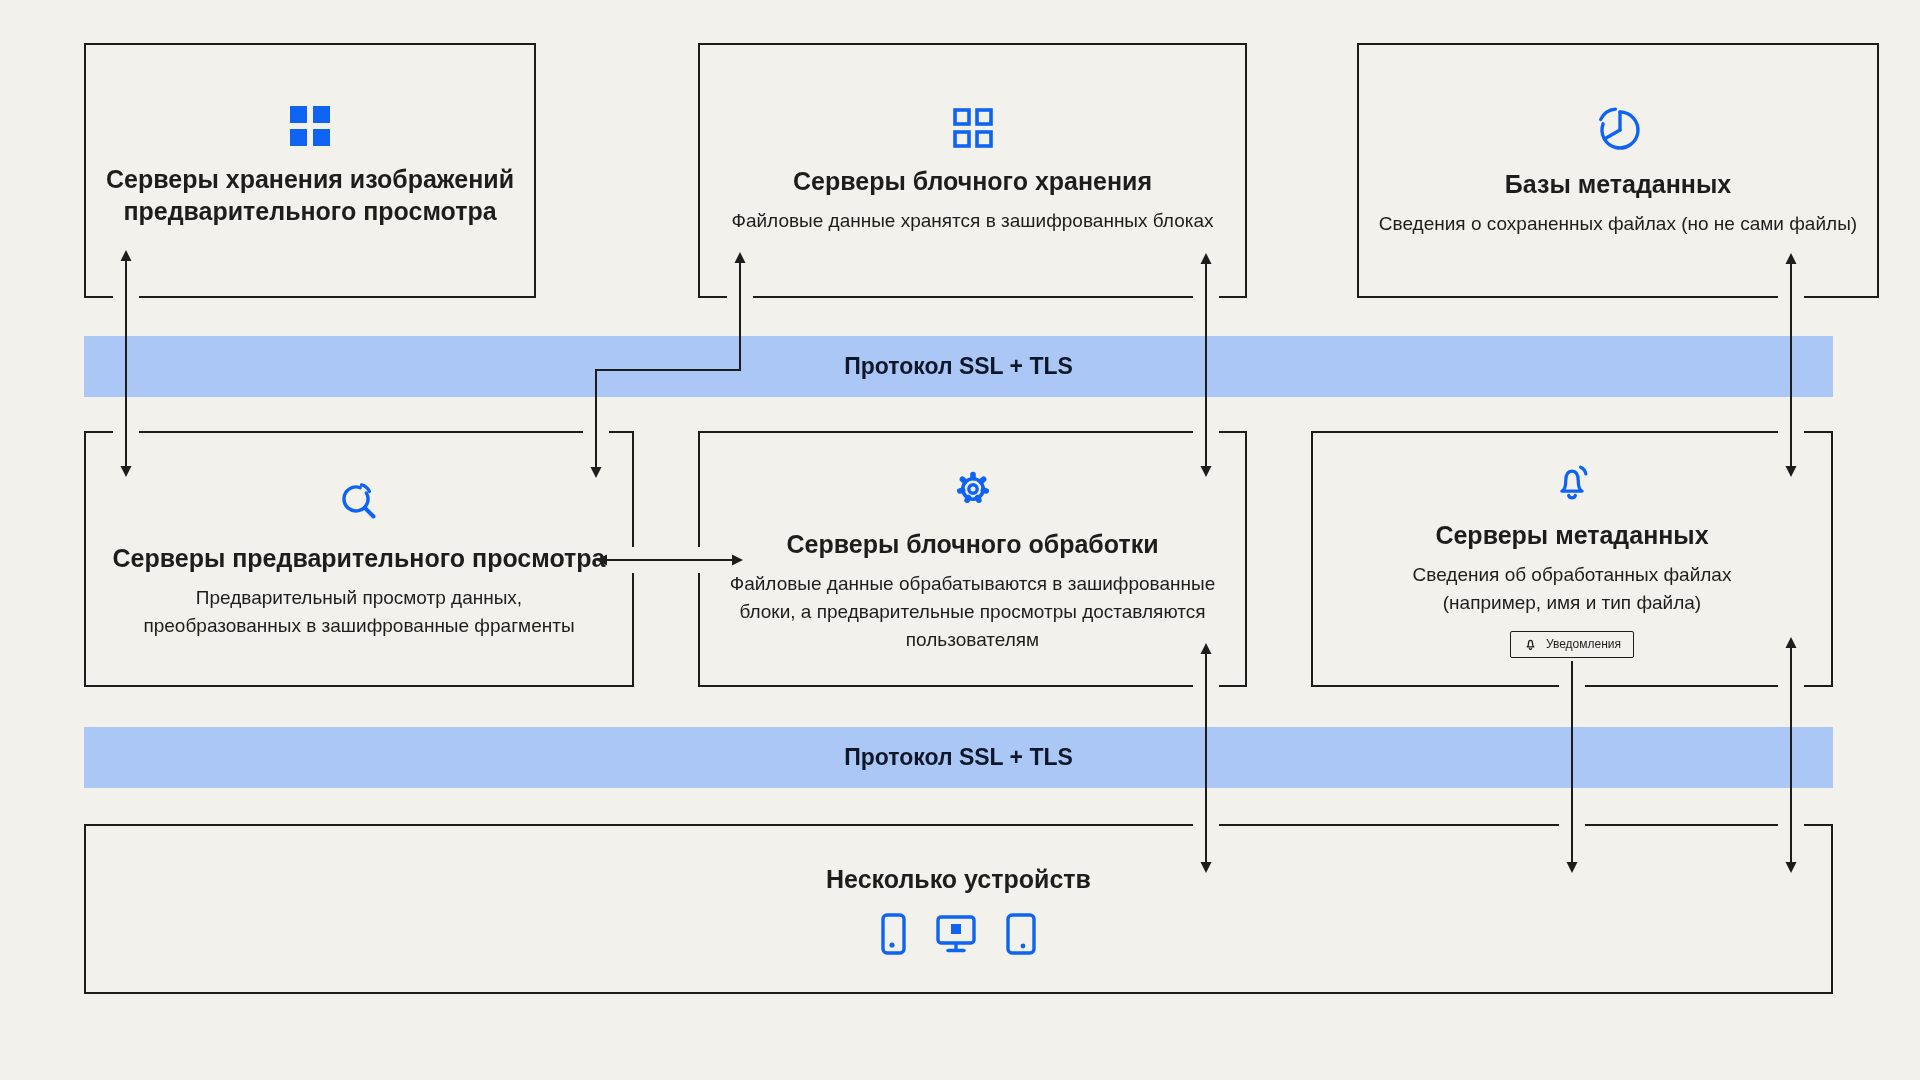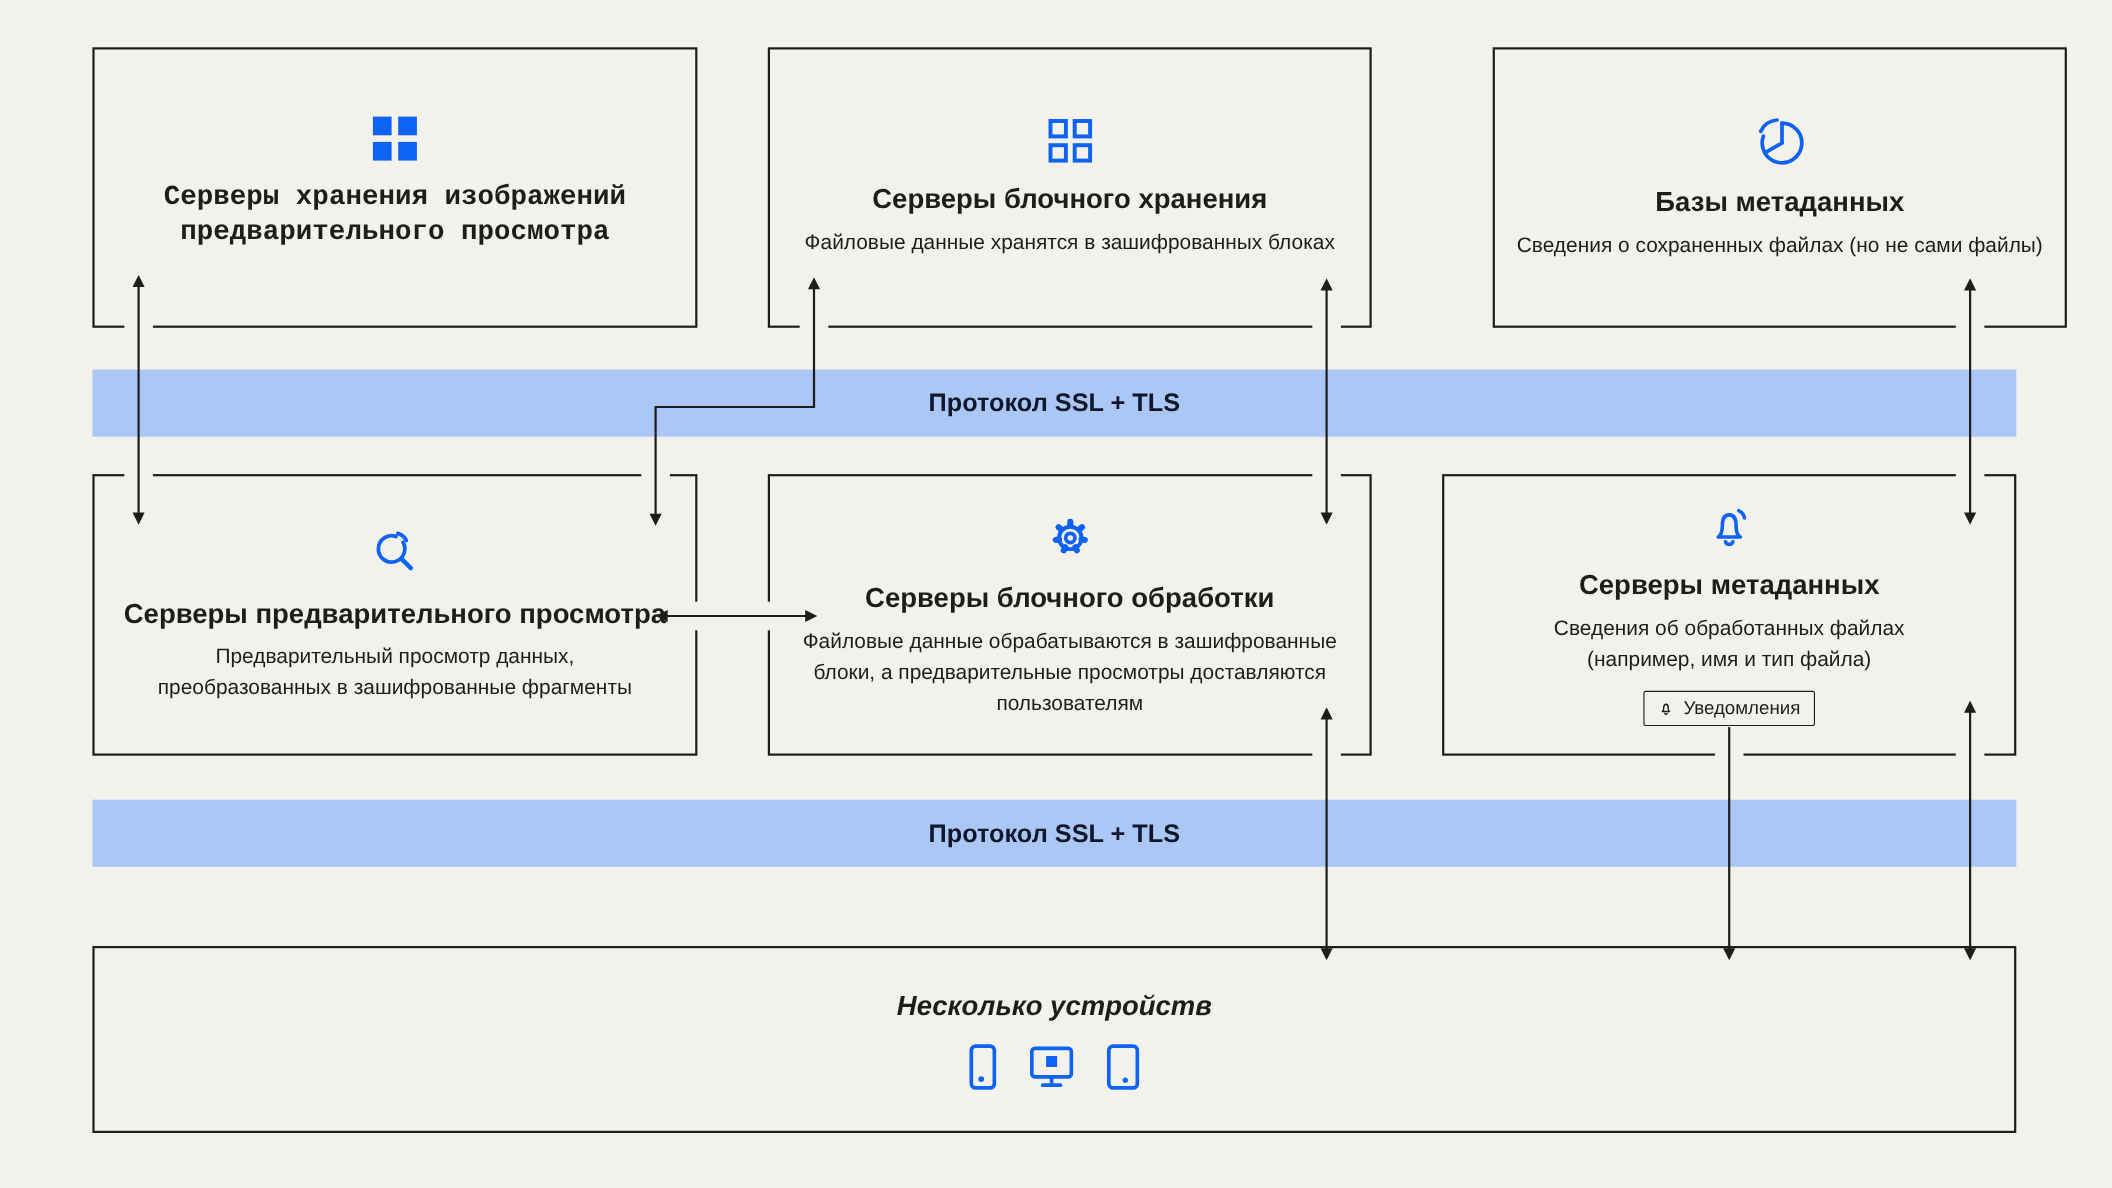--- a/index.html
+++ b/index.html
@@ -9,31 +9,31 @@
        display:flex;flex-direction:column;align-items:center;justify-content:center;
        text-align:center;color:#1d1d1b;}
   .bx-icon{margin-bottom:16px;line-height:0;}
   .bx-title{font-size:25px;line-height:32px;font-weight:bold;white-space:pre-line;margin:0 0 10px 0;}
   .bx-body{font-size:19px;line-height:28px;white-space:pre-line;margin:0;}
   .band{position:absolute;left:84px;width:1749px;height:61px;background:#abc7f6;
         display:flex;align-items:center;justify-content:center;}
   .band-label{font-size:23px;font-weight:bold;color:#0f172a;}
   .notif-btn{margin-top:14px;display:inline-flex;align-items:center;gap:8px;
              border:1.5px solid #1d1d1b;background:transparent;border-radius:2px;
-             padding:5px 12px;font-size:17px;color:#1d1d1b;cursor:pointer;
+             padding:5px 12px;font-size:12px;color:#1d1d1b;cursor:pointer;
              font-family:"Liberation Sans","DejaVu Sans",sans-serif;}
   .devices-row{display:flex;align-items:center;gap:30px;margin-top:18px;}
   #arrows{position:absolute;left:0;top:0;pointer-events:none;}
 </style>
 </head>
 <body>
 
 <div id="stage">
 
-  <div class="box" style="left:84px;top:43px;width:550px;height:255px;font-family:Liberation Mono, monospace;">
+  <div class="box" style="left:84px;top:43px;width:452px;height:255px;">
     <span class="bx-icon">
       <svg width="42" height="42" viewBox="0 0 42 42">
         <rect x="1" y="1" width="17" height="17" fill="#0e63f3"></rect>
         <rect x="24" y="1" width="17" height="17" fill="#0e63f3"></rect>
         <rect x="1" y="24" width="17" height="17" fill="#0e63f3"></rect>
         <rect x="24" y="24" width="17" height="17" fill="#0e63f3"></rect>
       </svg>
     </span>
     <h2 class="bx-title">Серверы хранения изображений
 предварительного просмотра</h2>
@@ -123,21 +123,21 @@
         </svg>
       </span>
       <span>Уведомления</span>
     </button>
   </div>
 
   <div class="band" style="top:727px;">
     <span class="band-label">Протокол SSL + TLS</span>
   </div>
 
-  <div class="box" style="left:84px;top:860px;width:1749px;height:170px;font-style:italic;">
+  <div class="box" style="left:84px;top:824px;width:1749px;height:170px;">
     <h2 class="bx-title" style="margin-bottom:0;">Несколько устройств</h2>
     <div class="devices-row">
       <span style="line-height:0;">
         <svg width="25" height="42" viewBox="0 0 25 42">
           <rect x="2" y="2" width="21" height="38" rx="4" fill="none" stroke="#0e63f3" stroke-width="3.4"></rect>
           <circle cx="11" cy="32" r="2.6" fill="#0e63f3"></circle>
         </svg>
       </span>
       <span style="line-height:0;">
         <svg width="40" height="38" viewBox="0 0 40 38">

